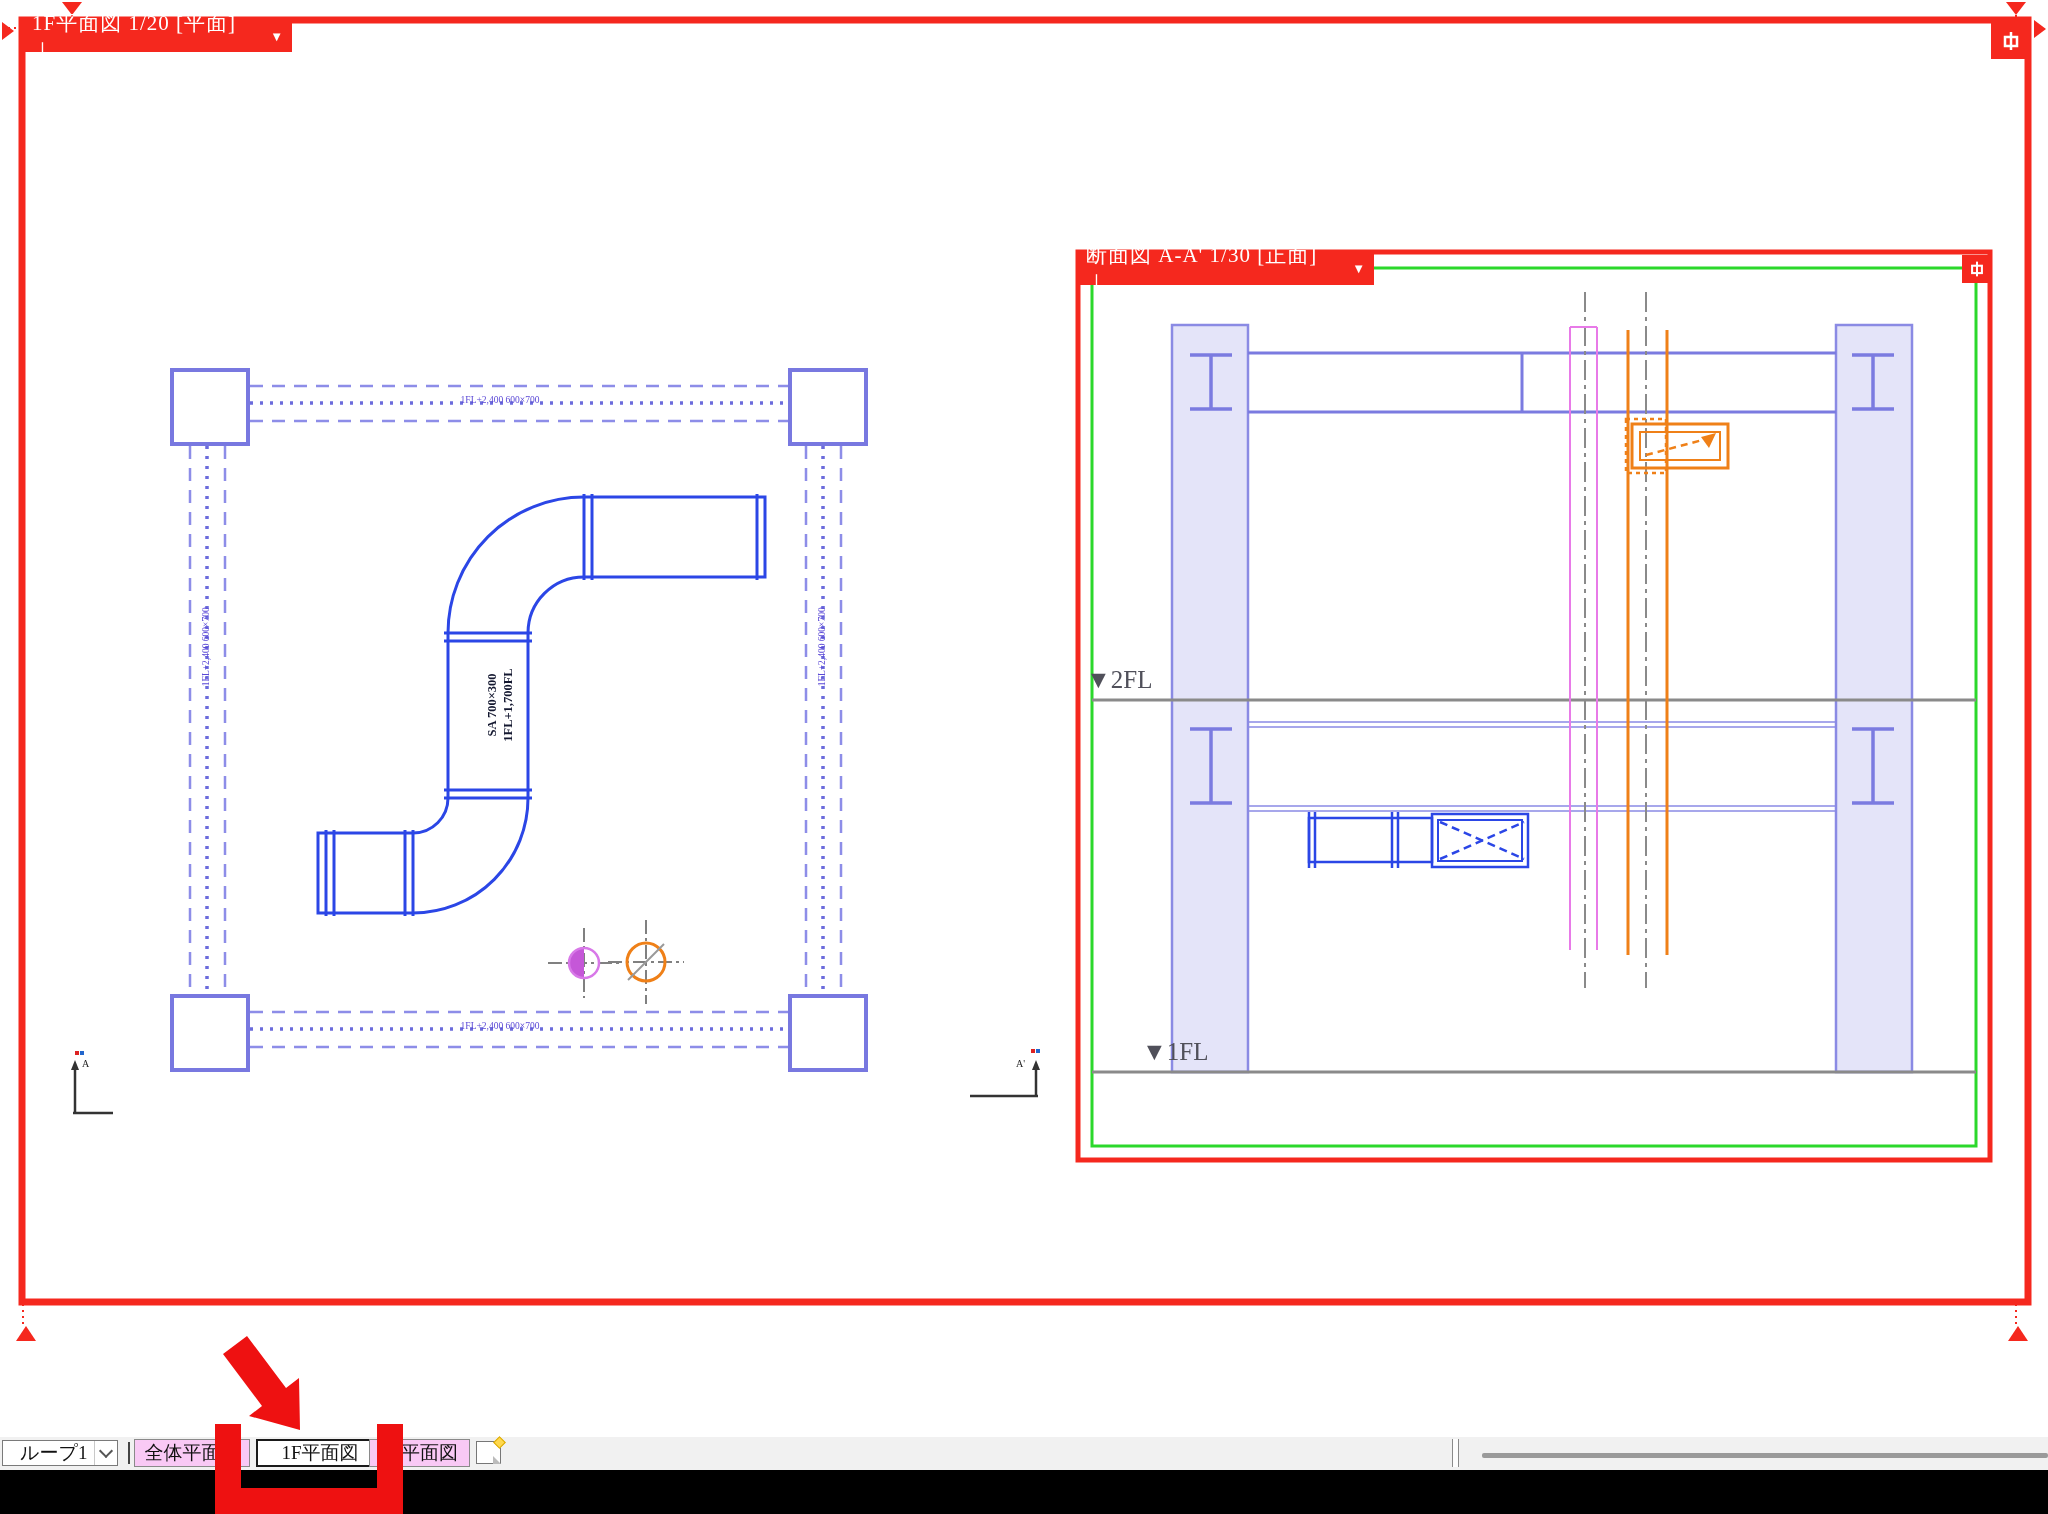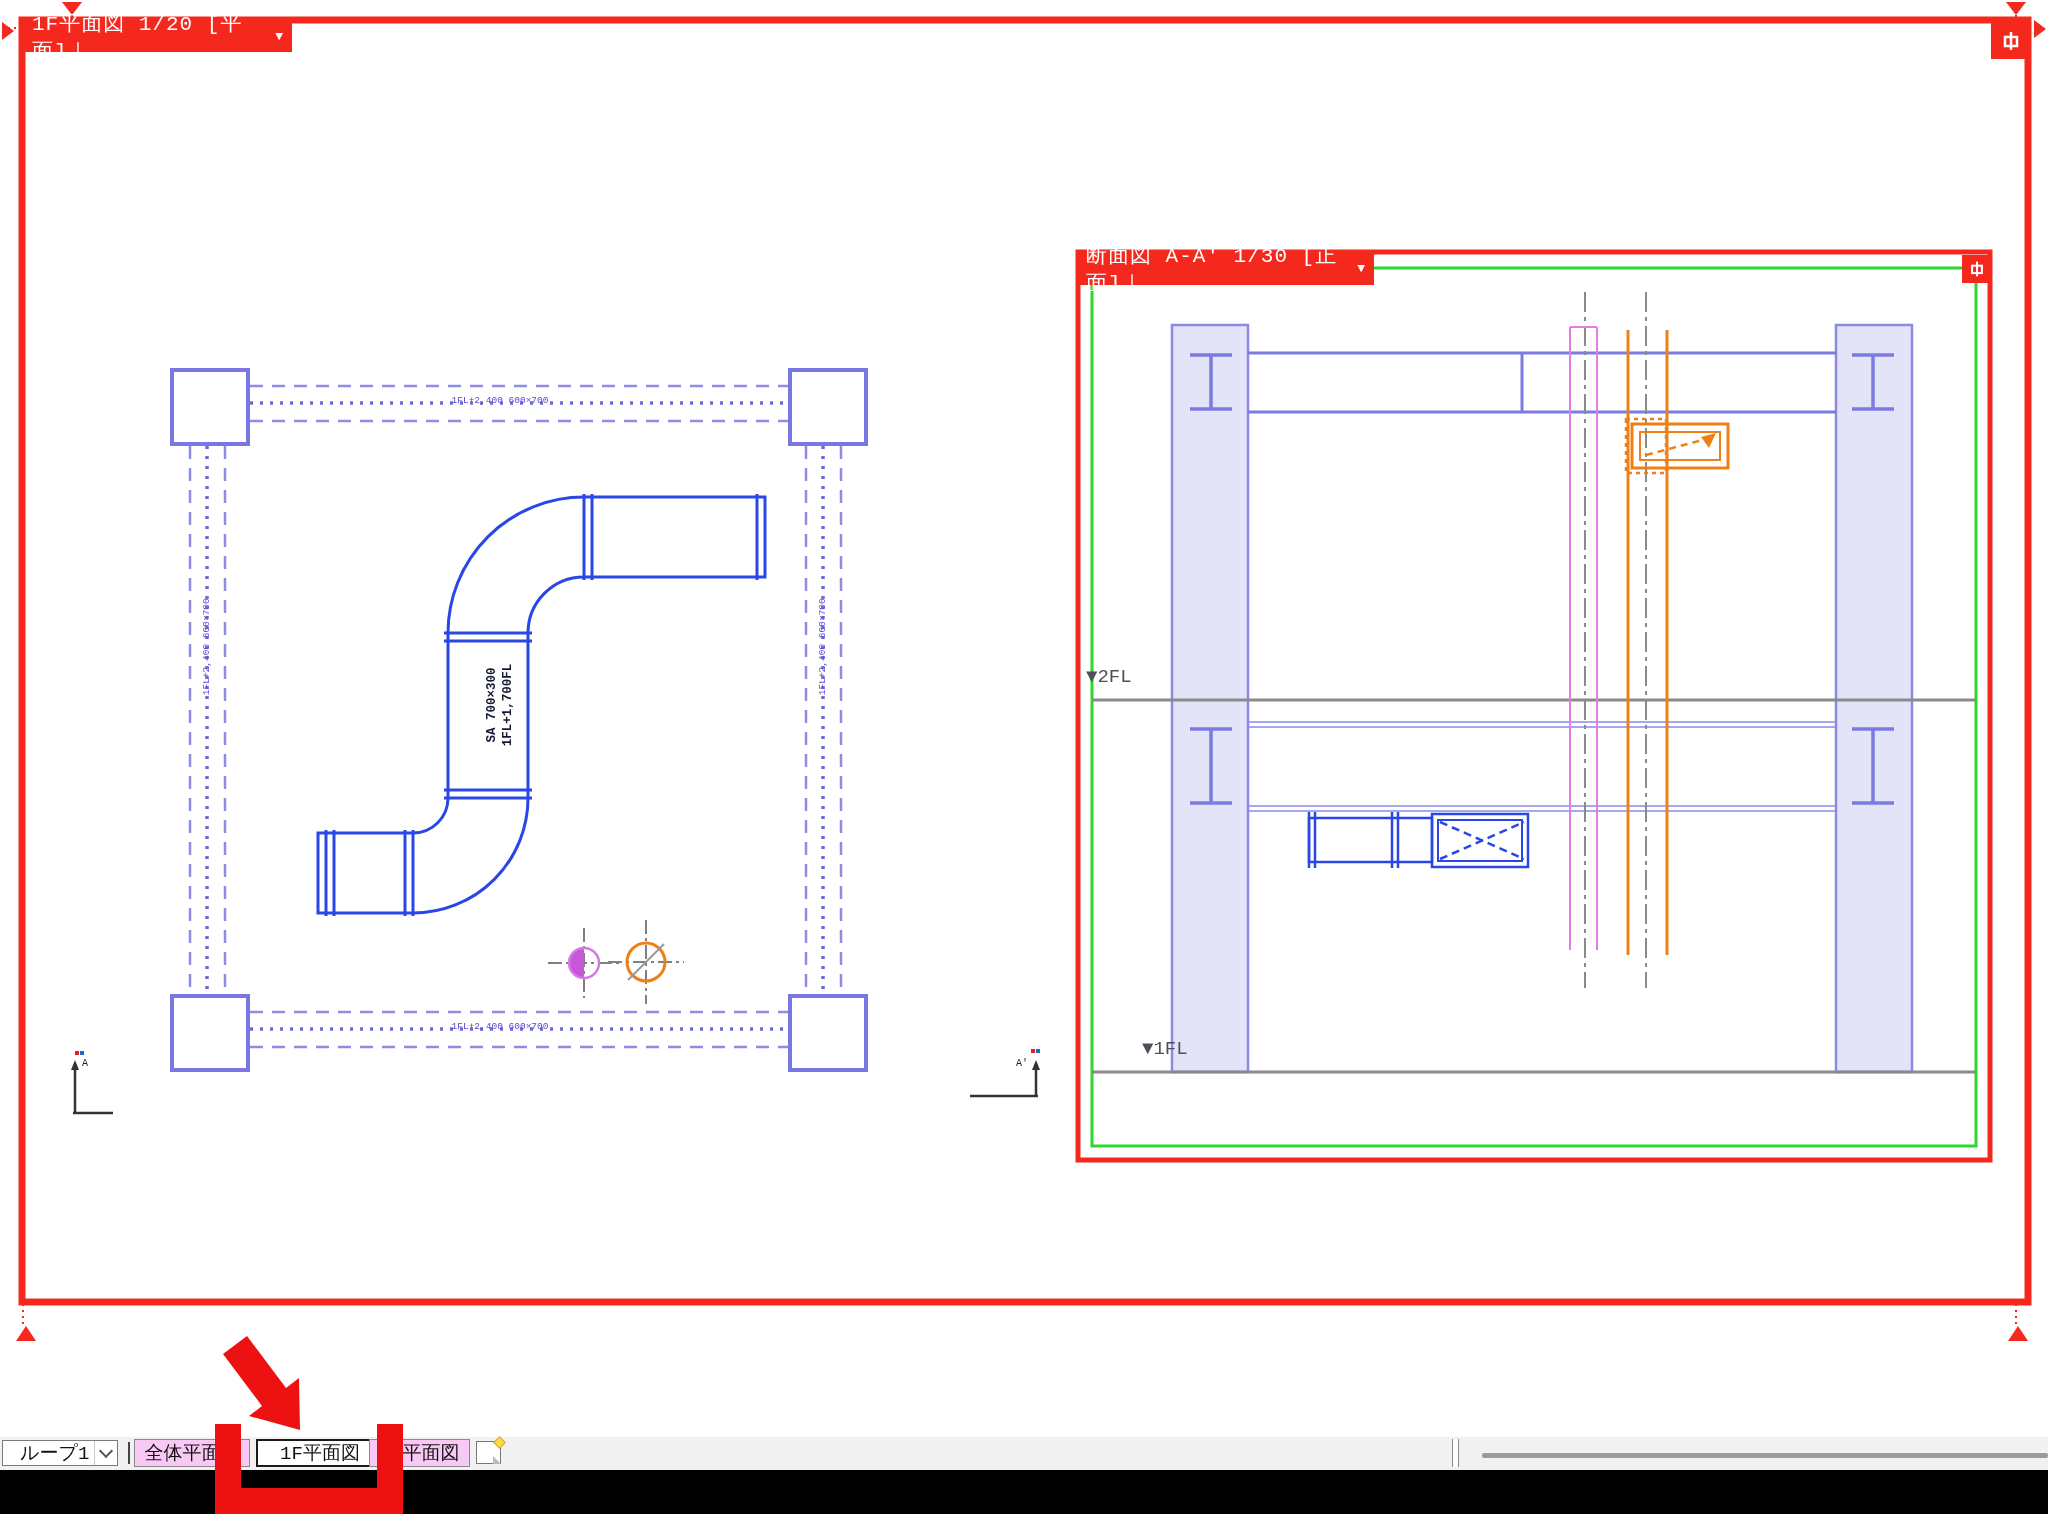--- a/index.html
+++ b/index.html
@@ -1,30 +1,30 @@
 <!DOCTYPE html>
 <html><head>
 <meta charset="utf-8">
 <style>
   html,body{margin:0;padding:0;background:#000;}
   .stage{position:relative;width:2048px;height:1514px;background:#fff;overflow:hidden;
-         font-family:Liberation Mono, monospace;}
+         font-family:Liberation Serif, serif;}
   .abs{position:absolute;}
   svg{display:block;}
   
   .vtitle{background:#f5281e;color:#fff;display:flex;align-items:center;
           font-size:21px;letter-spacing:1px;padding:0 8px;box-sizing:border-box;}
   .vtitle .dd{font-size:13px;margin-left:14px;}
   .pinbtn{background:#f5281e;display:flex;align-items:center;justify-content:center;}
   
   .beamlbl{font-size:9.5px;color:#5b49d6;white-space:nowrap;text-align:center;line-height:1;}
   .rot{transform:rotate(-90deg);}
   .ductlbl{font-size:12.5px;color:#141830;text-align:center;line-height:1.25;
            white-space:nowrap;font-weight:bold;transform:rotate(-90deg);}
-  .fllbl{font-size:19px;color:#50505a;white-space:nowrap;}
+  .fllbl{font-size:25px;color:#50505a;white-space:nowrap;}
   .mklbl{font-size:10px;color:#222;white-space:nowrap;}
   
   .tabbar{left:0;top:1437px;width:2048px;height:33px;background:#f1f1f1;}
   .combo{left:2px;top:3px;width:116px;height:26px;background:#fff;border:1px solid #7a7a7a;
          display:flex;align-items:center;box-sizing:border-box;}
   .combo .val{font-size:19px;color:#111;padding-left:17px;flex:1;white-space:nowrap;overflow:hidden;}
   .combo .btn{width:22px;height:100%;display:flex;align-items:center;justify-content:center;border-left:1px solid #c9c9c9;}
   .chev{width:8px;height:8px;border-right:2px solid #555;border-bottom:2px solid #555;
         transform:rotate(45deg);margin-top:-4px;}
   .grip{left:128px;top:5px;width:5px;height:22px;border-left:2px solid #444;border-right:1px solid #999;}

